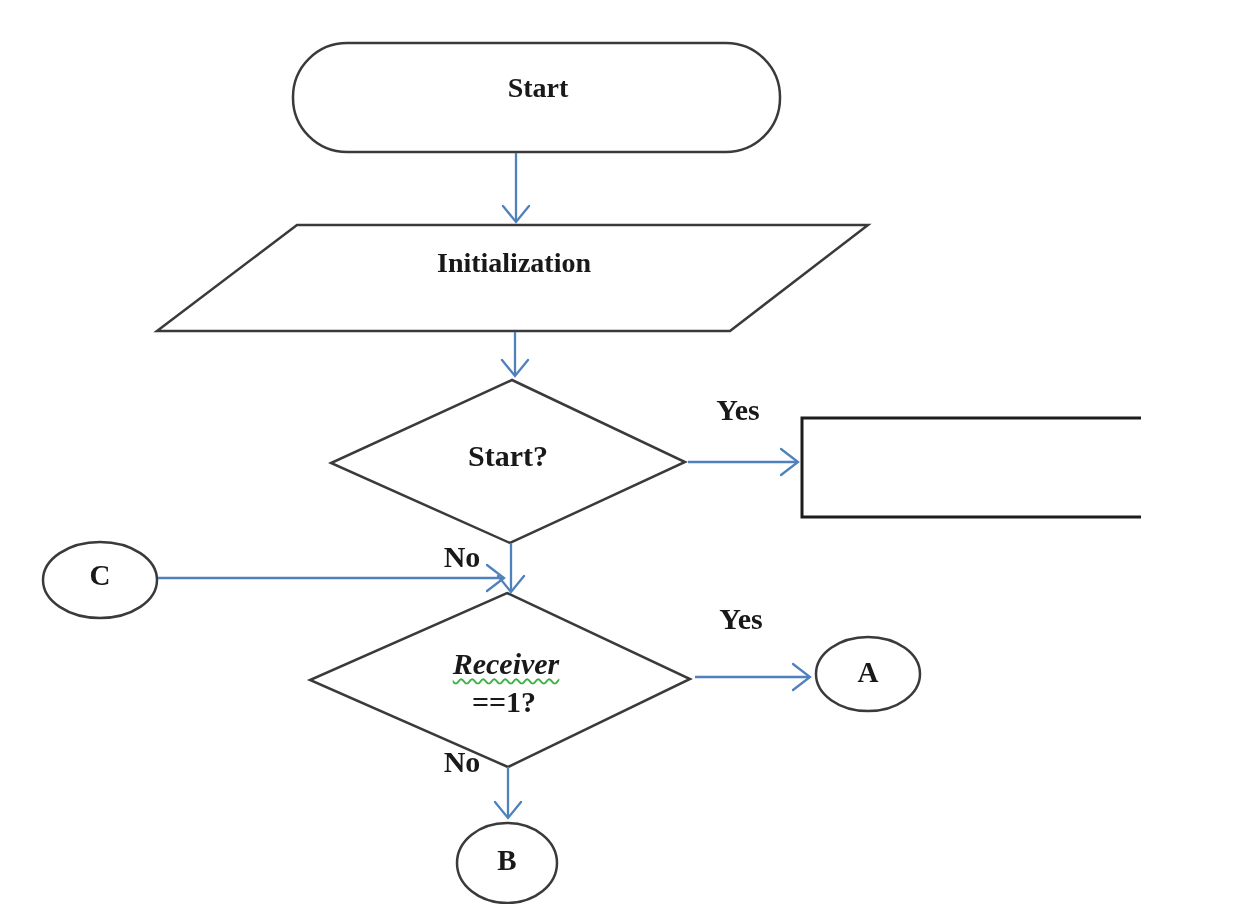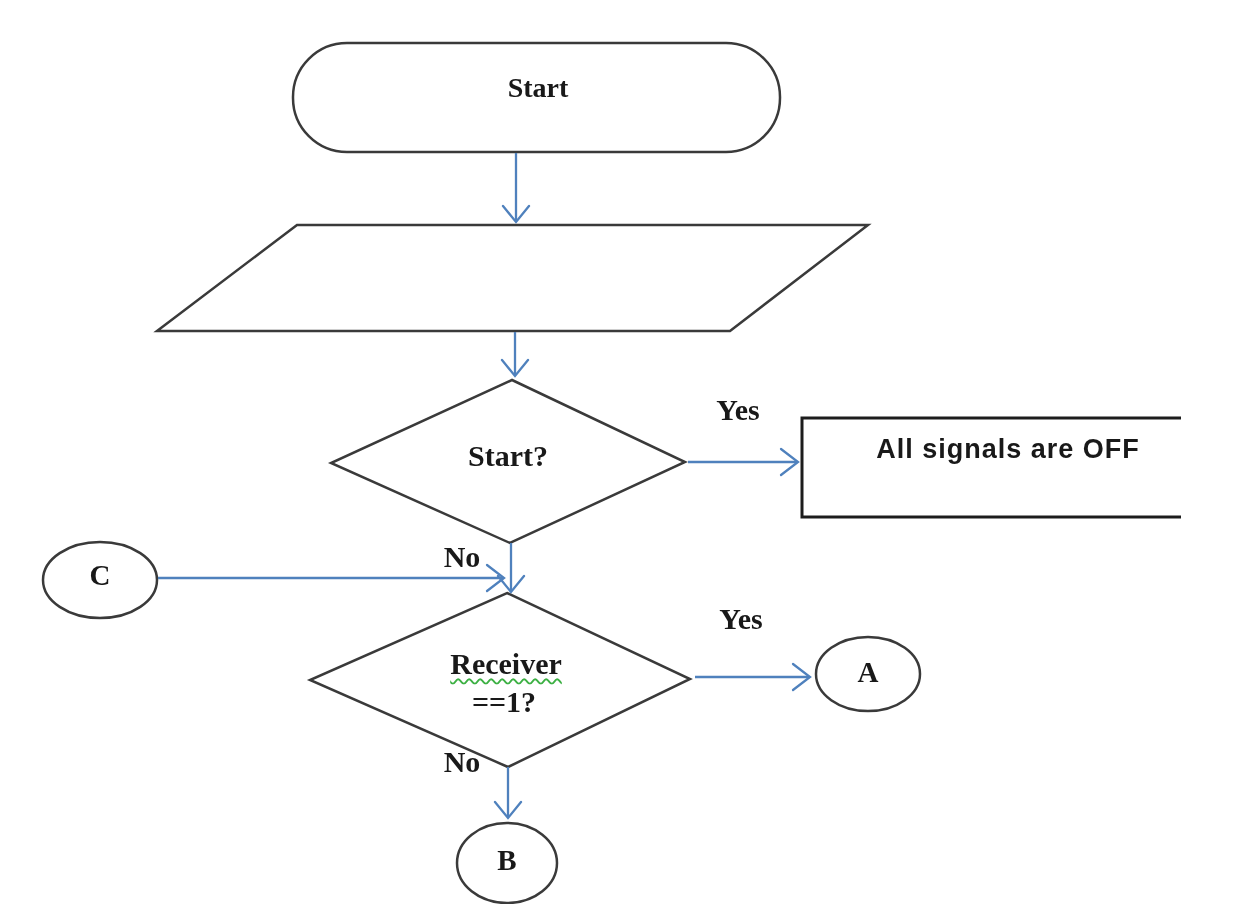--- a/index.html
+++ b/index.html
@@ -3,21 +3,20 @@
 <meta charset="utf-8">
 <style>
   html, body { margin: 0; padding: 0; background: #ffffff; }
   #canvas {
     position: relative;
     width: 1141px;
     height: 904px;
     background: #ffffff;
     overflow: hidden;
     font-family: "Liberation Serif", serif;
-    padding-left: 40px;
   }
   #flow-svg { position: absolute; left: 0; top: 0; }
   .shape { fill: #ffffff; stroke: #3a3a3a; stroke-width: 2.5; }
   .shape-box { fill: #ffffff; stroke: #1c1c1c; stroke-width: 3; }
   .edge { stroke: #4f81bd; stroke-width: 2.3; fill: none; }
   .chev { stroke: #4f81bd; stroke-width: 2.3; fill: none; stroke-linecap: round; }
   .lbl {
     position: absolute;
     transform: translate(-50%, -50%);
     color: #191919;
@@ -83,28 +82,28 @@
       <polyline class="chev" points="793,664 810,677 793,690"></polyline>
     </g>
     <g>
       <line class="edge" x1="508" y1="767" x2="508" y2="817"></line>
       <polyline class="chev" points="495,802 508,818 521,802"></polyline>
     </g>
   </svg>
 
   <div class="lbl lbl-big" style="left:538px; top:88px;">Start</div>
 
+  <div class="lbl lbl-big" style="left:514px; top:263px;">Initialization</div>
 
   <div class="lbl" style="left:508px; top:455px;">Start?</div>
 
-  <div class="lbl lbl-sans" style="left:1008px; top:450px;">All signals are OFF</div>
 
   <div class="lbl lbl-letter" style="left:100px; top:576px;">C</div>
 
-  <div class="lbl squiggle" style="left:506px; top:663px;">Receiver</div>
+  <div class="lbl squiggle" style="left:506px; top:663px;font-style:italic;">Receiver</div>
 
   <div class="lbl" style="left:504px; top:701px;">==1?</div>
 
   <div class="lbl lbl-letter" style="left:868px; top:673px;">A</div>
 
   <div class="lbl lbl-letter" style="left:507px; top:861px;">B</div>
 
   <div class="lbl" style="left:738px; top:409px;">Yes</div>
 
   <div class="lbl" style="left:462px; top:556px;">No</div>

